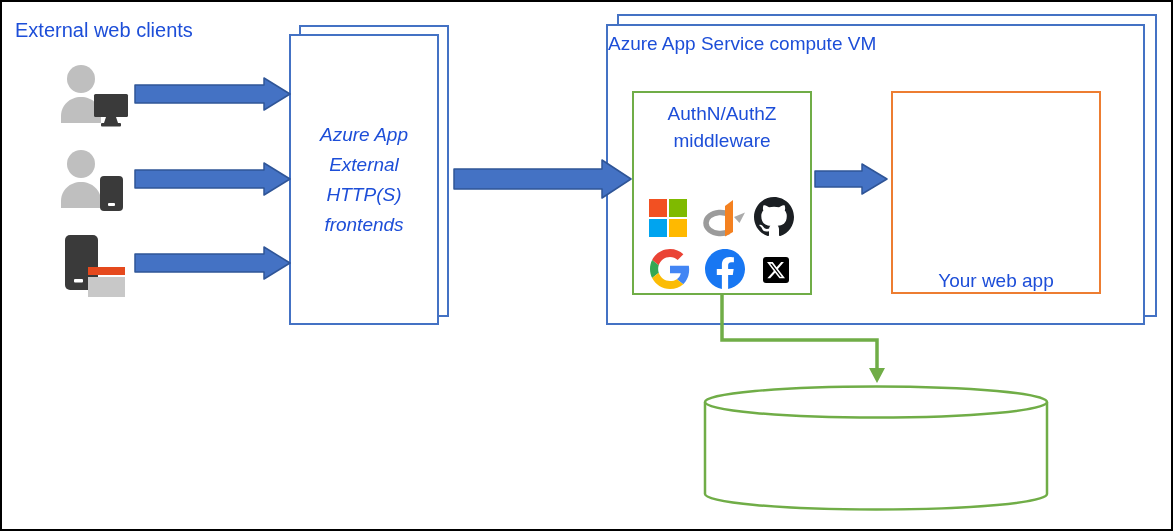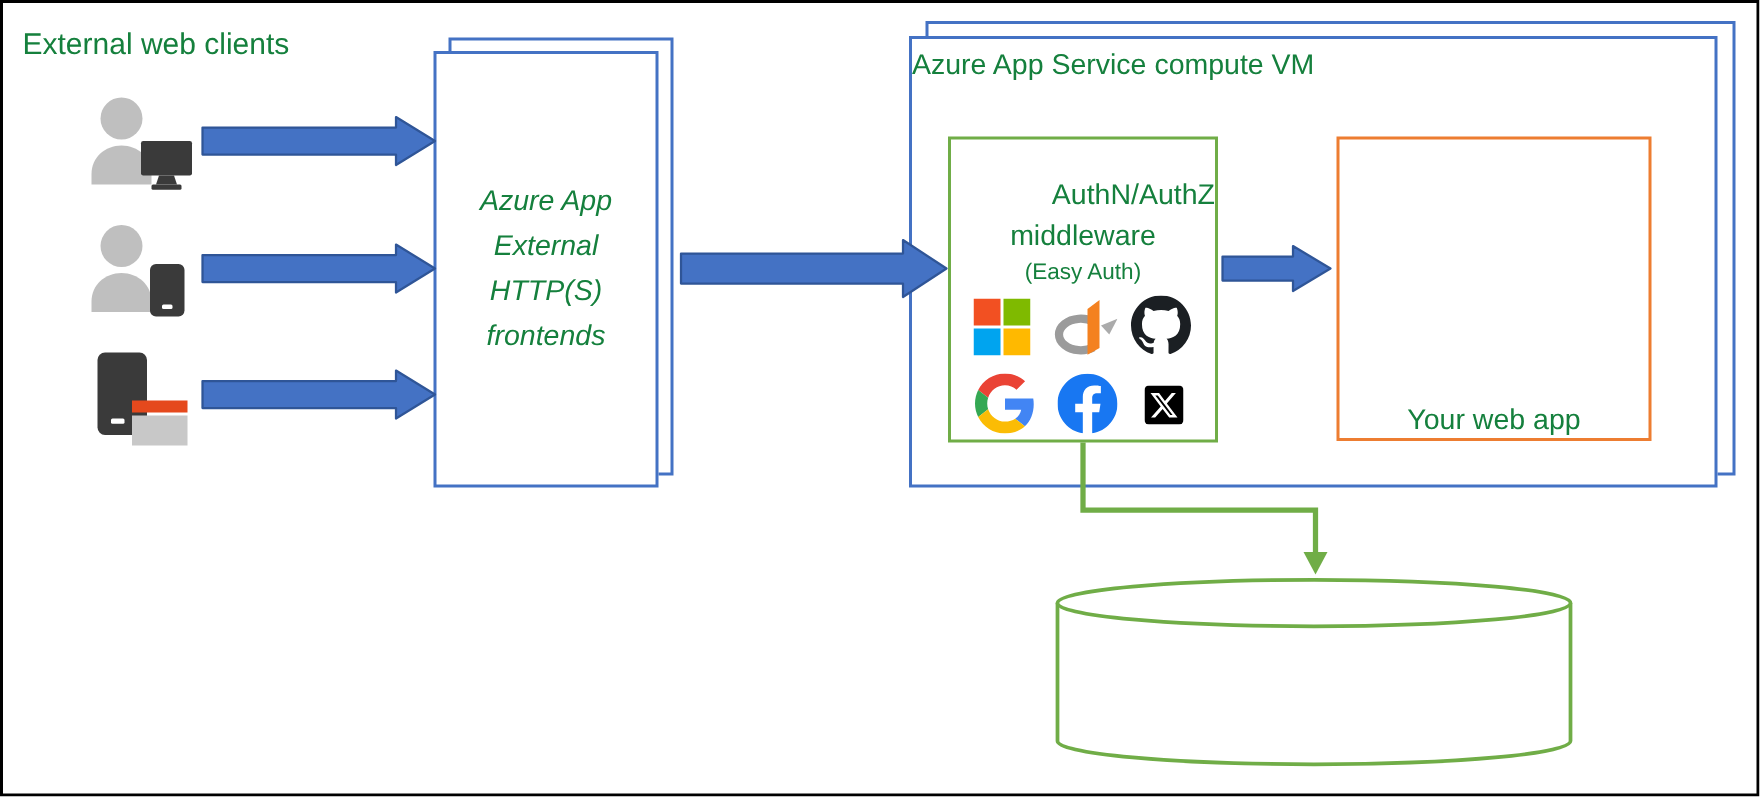--- a/index.html
+++ b/index.html
@@ -3,21 +3,21 @@
 <meta charset="utf-8">
 <style>
   html,body{margin:0;padding:0;background:#fff;}
   .canvas{
     position:relative;
     width:1173px;height:531px;
     box-sizing:border-box;
     border:2px solid #000;
     background:#fff;
     font-family:"Liberation Sans", sans-serif;
-    color:#15803d;
+    color:#1d4ed8;
     overflow:hidden;
   }
   .abs{position:absolute;box-sizing:border-box;}
   .box-blue{border:2px solid #4472C4;background:#fff;}
   .box-green{border:2px solid #70AD47;background:#fff;}
   .box-orange{border:2px solid #ED7D31;background:#fff;}
   .z1{z-index:1}.z2{z-index:2}.z3{z-index:3}.z4{z-index:4}.z5{z-index:5}
 
   .external-label{left:13px;top:17px;font-size:20px;z-index:3;}
 
@@ -25,21 +25,21 @@
   .frontends{left:287px;top:32px;width:150px;height:291px;
     display:flex;flex-direction:column;align-items:center;justify-content:center;
     font-size:19px;line-height:30px;text-align:center;font-style:italic;}
 
   .vm-back{left:615px;top:12px;width:540px;height:303px;}
   .vm{left:604px;top:22px;width:539px;height:301px;}
   .vm-title{position:absolute;left:0;top:7px;width:100%;text-align:left;font-size:19px;}
 
   .middleware{left:630px;top:89px;width:180px;height:204px;text-align:center;}
   .mw-line{font-size:19px;line-height:27px;}
-  .mw-line:first-child{margin-top:24px;text-align:right;}
+  .mw-line:first-child{margin-top:7px;}
   .mw-sub{font-size:15px;line-height:21px;}
   .provider{position:absolute;line-height:0;}
   .p-ms{left:15px;top:106px;}
   .p-oid{left:64px;top:105px;}
   .p-gh{left:120px;top:104px;}
   .p-gg{left:16px;top:156px;}
   .p-fb{left:71px;top:156px;}
   .p-x{left:129px;top:164px;}
 
   .webapp{left:889px;top:89px;width:210px;height:203px;
@@ -67,21 +67,20 @@
   </div>
 
   <div class="abs box-blue z1 vm-back"></div>
   <div class="abs box-blue z2 vm">
     <div class="vm-title">Azure App Service compute VM</div>
   </div>
 
   <div class="abs box-green z3 middleware">
     <div class="mw-line">AuthN/AuthZ</div>
     <div class="mw-line">middleware</div>
-    <div class="mw-sub">(Easy Auth)</div>
 
     <span class="provider p-ms">
       <svg width="38" height="38" viewBox="0 0 38 38">
         <rect x="0" y="0" width="18" height="18" fill="#F25022"></rect>
         <rect x="20" y="0" width="18" height="18" fill="#7FBA00"></rect>
         <rect x="0" y="20" width="18" height="18" fill="#00A4EF"></rect>
         <rect x="20" y="20" width="18" height="18" fill="#FFB900"></rect>
       </svg>
     </span>
 

